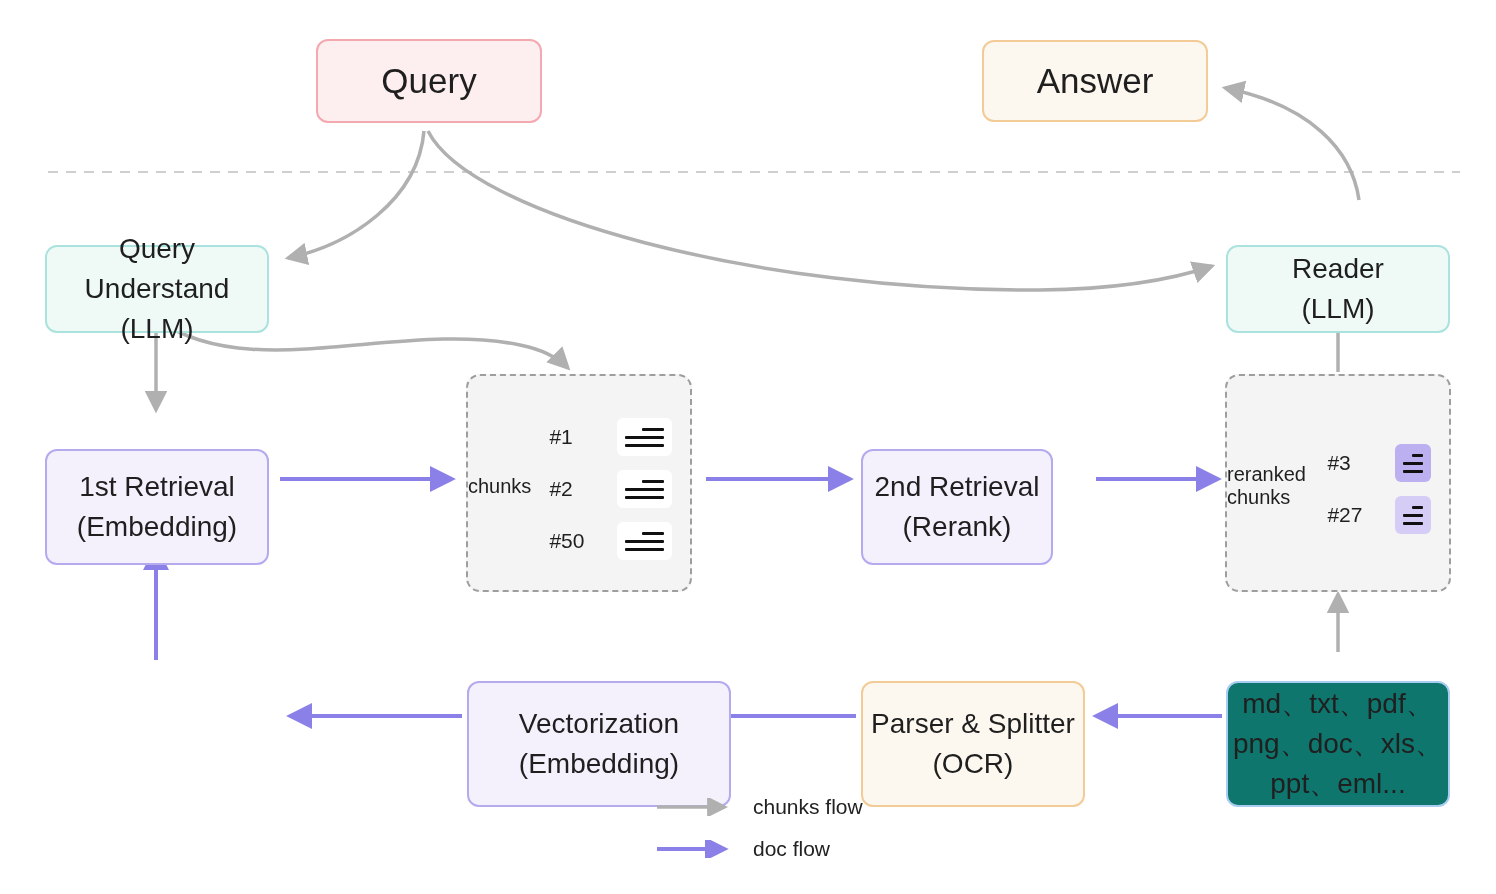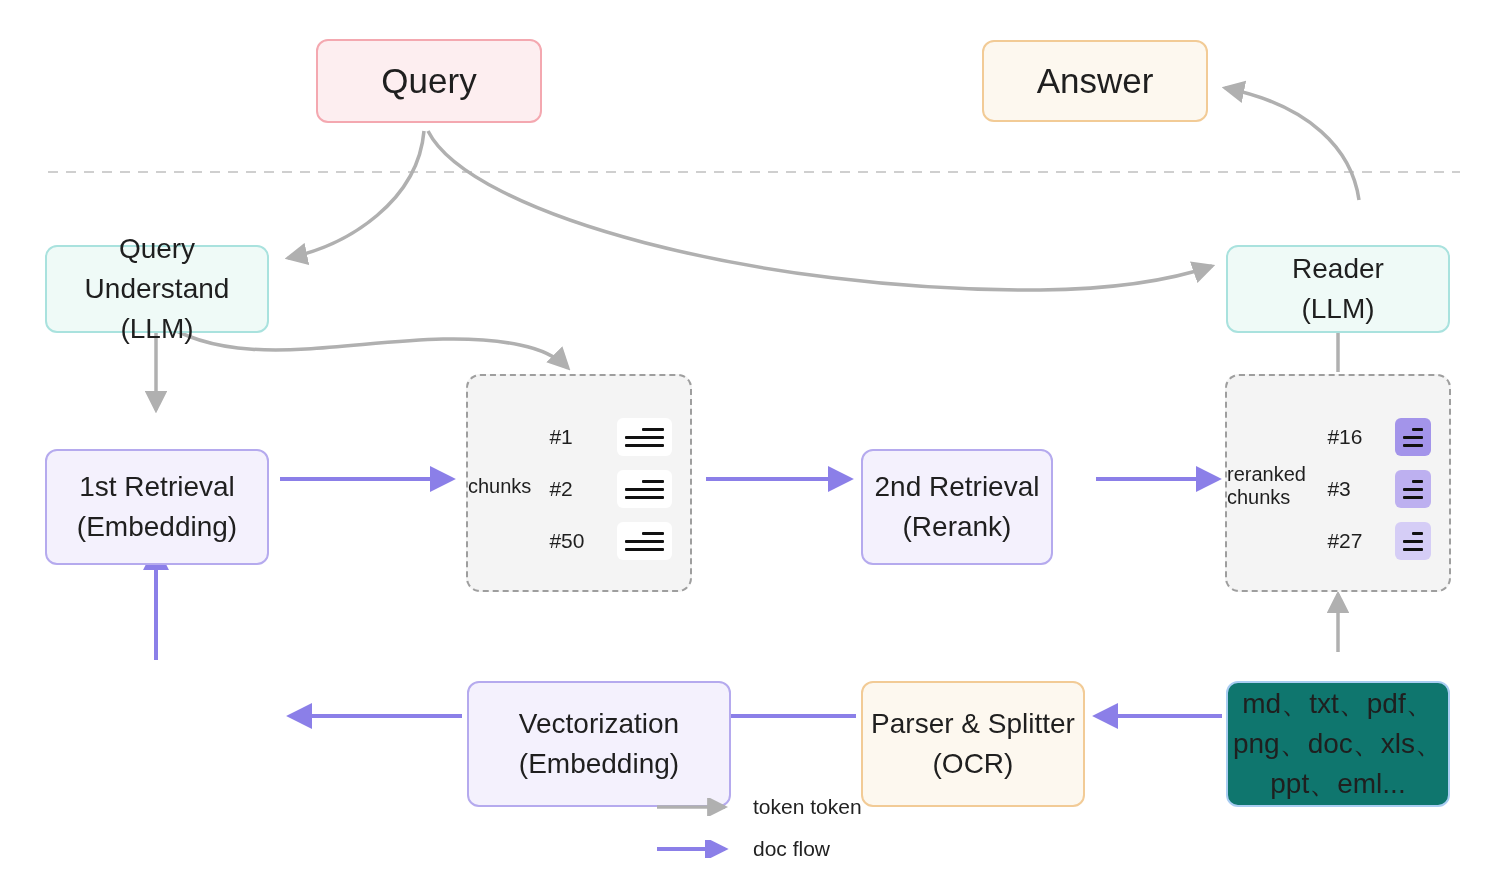--- a/index.html
+++ b/index.html
@@ -240,28 +240,20 @@
             <div class="ln full"></div>
             <div class="ln full"></div>
           </div>
         </div>
       </div>
   </div>
 
   <div class="chunkbox" style="left:1225px; top:374px; width:226px; height:218px;">
     <div class="chunkbox-title">reranked chunks</div>
     <div class="chunk-rows" id="reranked-rows">
-        <div class="chunk-row">
-          <div class="chunk-id">#16</div>
-          <div class="chunk-card" style="background: rgb(163, 148, 234);">
-            <div class="ln short"></div>
-            <div class="ln full"></div>
-            <div class="ln full"></div>
-          </div>
-        </div>
         <div class="chunk-row">
           <div class="chunk-id">#3</div>
           <div class="chunk-card" style="background: rgb(189, 176, 240);">
             <div class="ln short"></div>
             <div class="ln full"></div>
             <div class="ln full"></div>
           </div>
         </div>
         <div class="chunk-row">
           <div class="chunk-id">#27</div>
@@ -277,21 +269,21 @@
   <div class="legend" style="left:655px; top:795px;">
     <div class="legend-row">
       <svg class="legend-swatch" viewBox="0 0 78 18">
         <defs>
           <marker id="lg-gray" viewBox="0 0 10 10" refX="8.5" refY="5" markerWidth="6" markerHeight="6" orient="auto-start-reverse">
             <path d="M 0 0 L 10 5 L 0 10 z" fill="#b0b0b0"></path>
           </marker>
         </defs>
         <line x1="2" y1="9" x2="70" y2="9" stroke="#b0b0b0" stroke-width="3.5" marker-end="url(#lg-gray)"></line>
       </svg>
-      <span class="legend-text">token token</span>
+      <span class="legend-text">chunks flow</span>
     </div>
     <div class="legend-row">
       <svg class="legend-swatch" viewBox="0 0 78 18">
         <defs>
           <marker id="lg-purple" viewBox="0 0 10 10" refX="8.5" refY="5" markerWidth="6" markerHeight="6" orient="auto-start-reverse">
             <path d="M 0 0 L 10 5 L 0 10 z" fill="#8b7fe8"></path>
           </marker>
         </defs>
         <line x1="2" y1="9" x2="70" y2="9" stroke="#8b7fe8" stroke-width="4" marker-end="url(#lg-purple)"></line>
       </svg>

